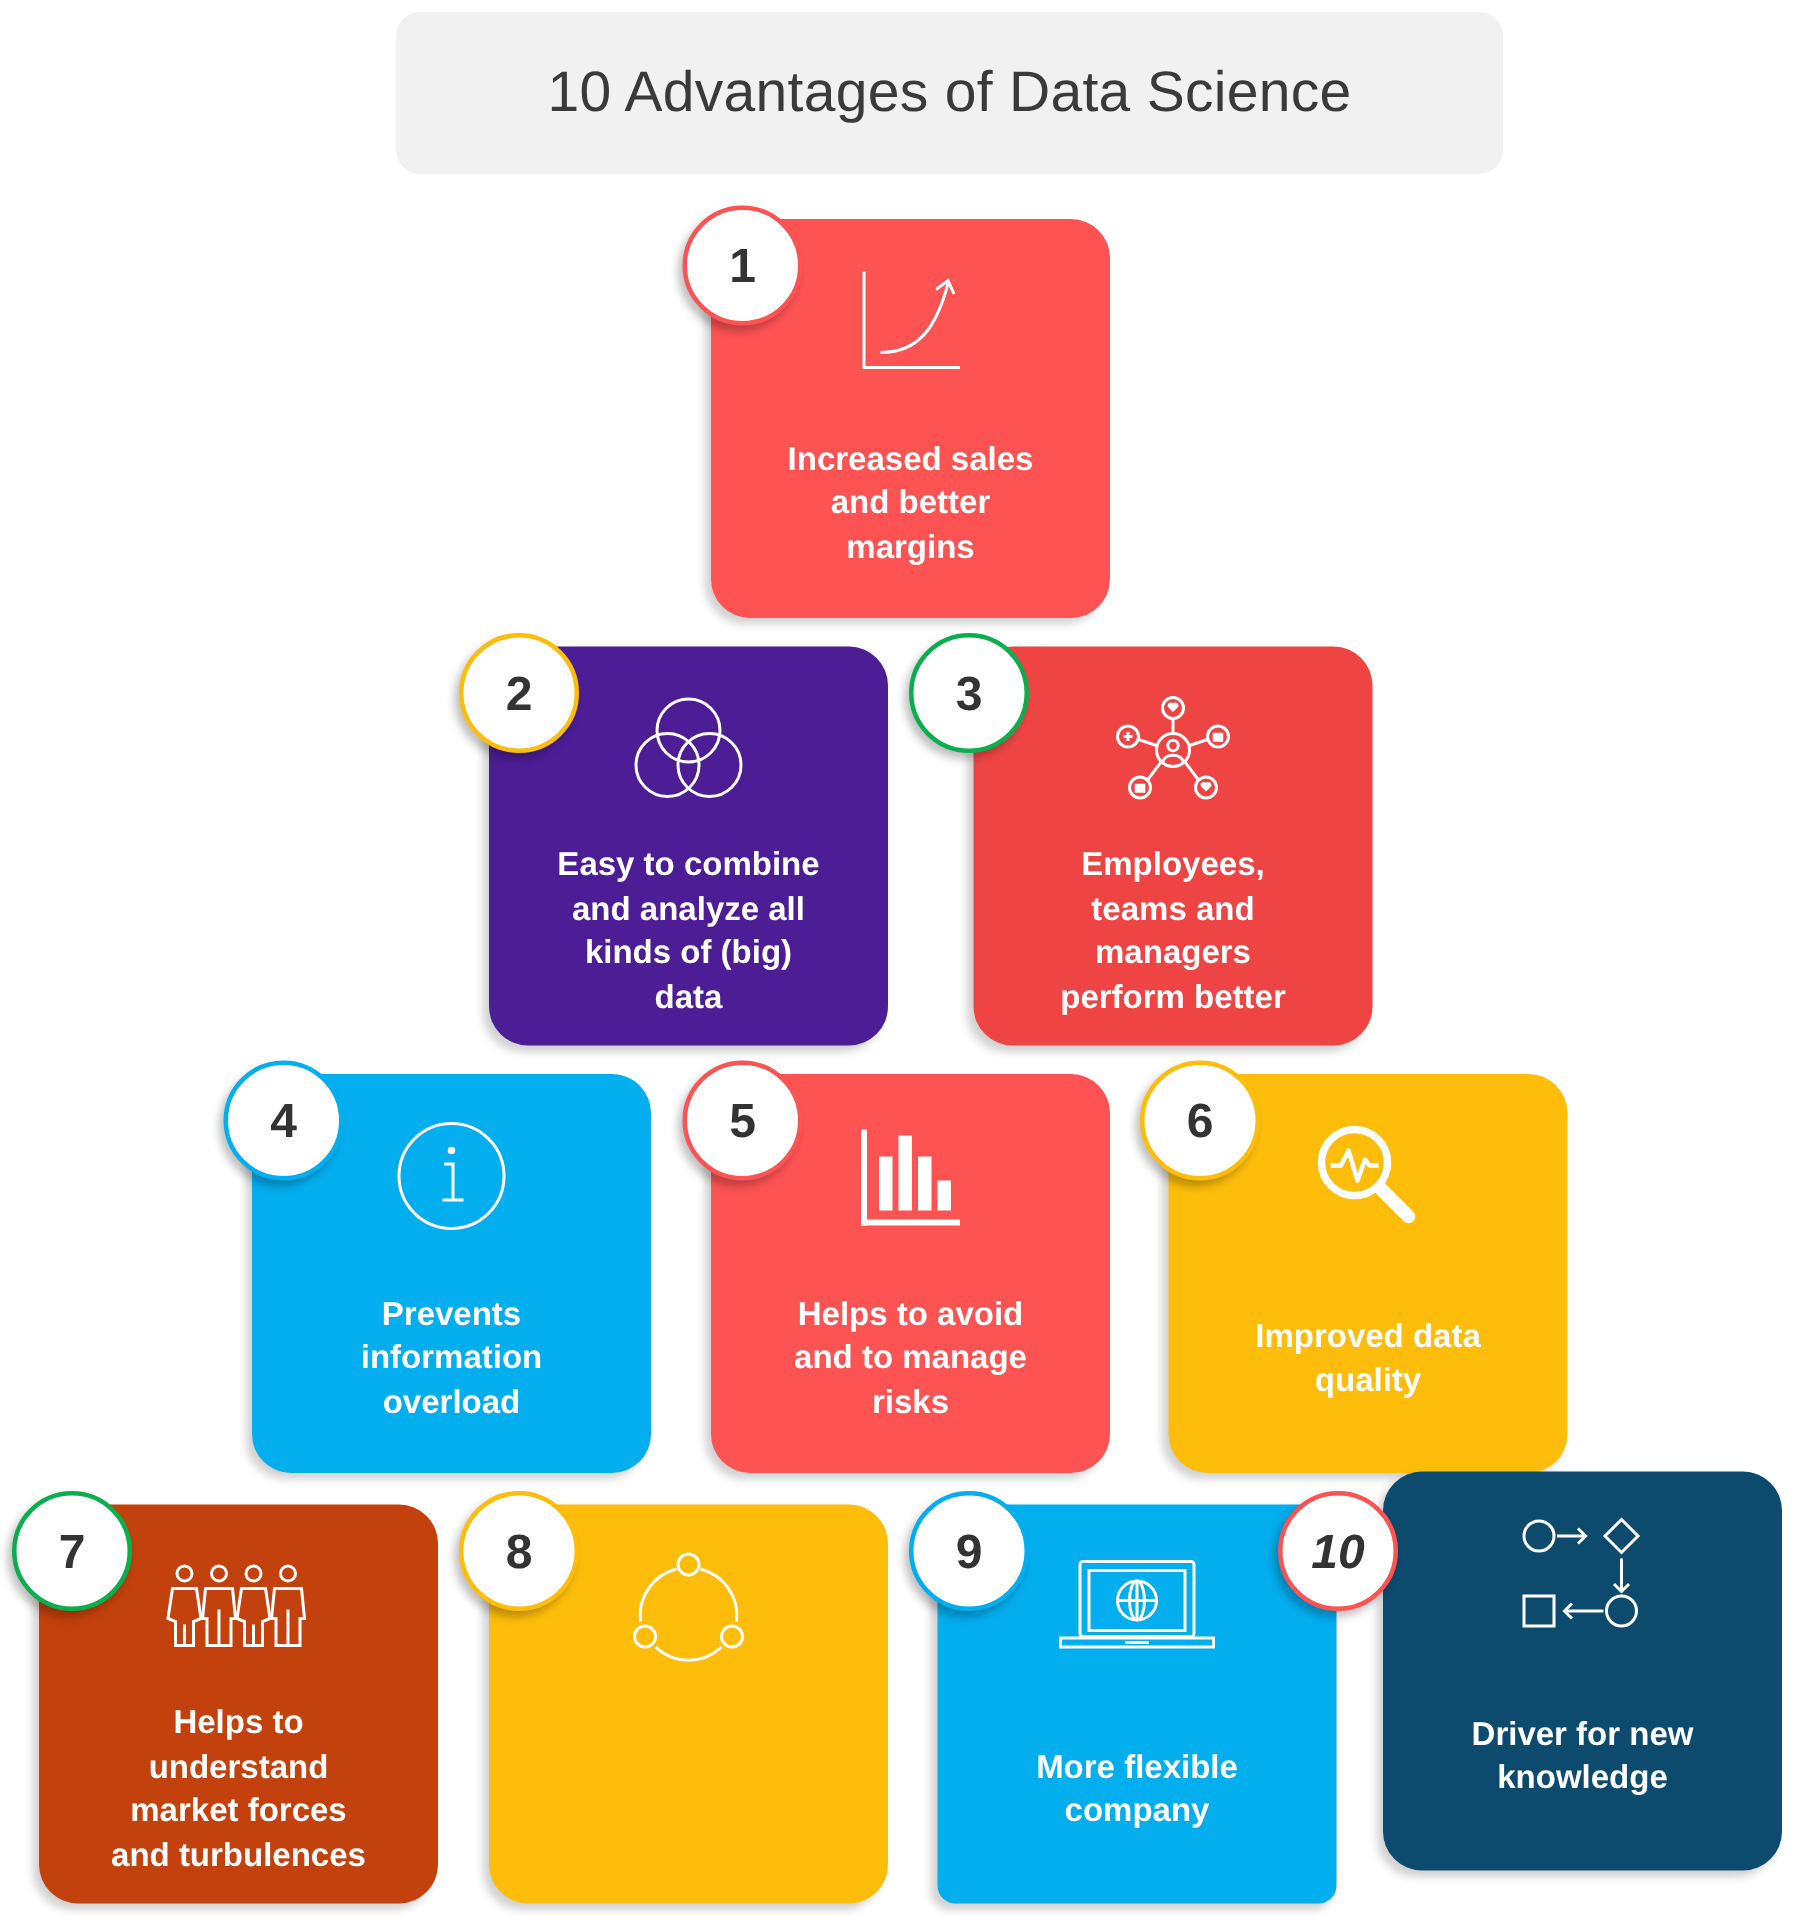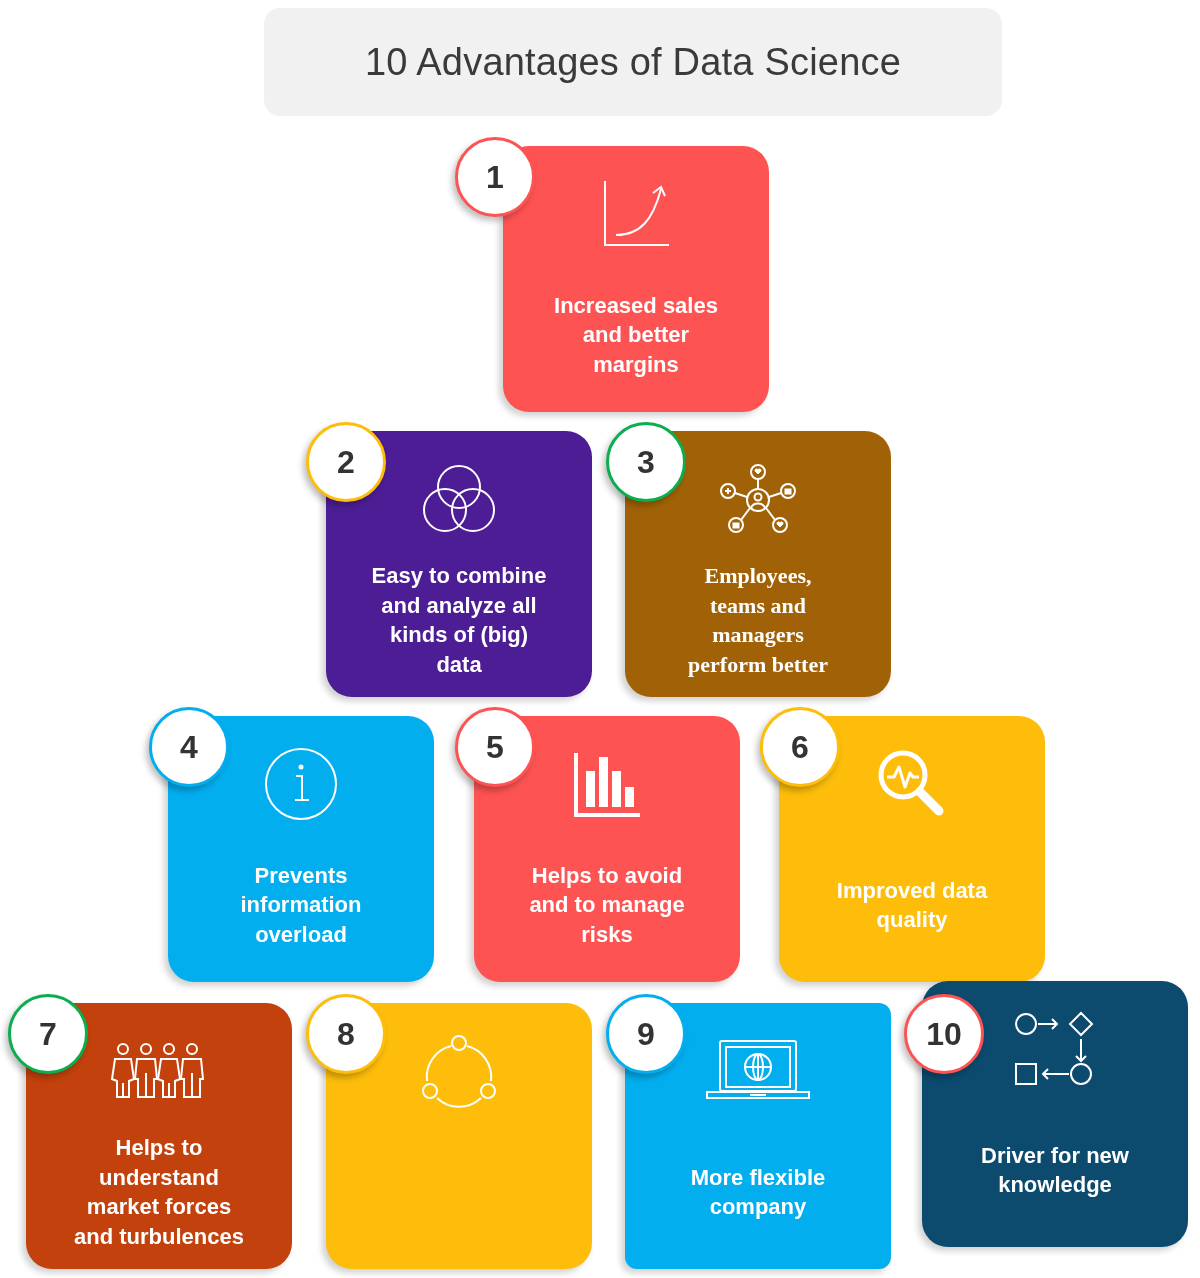--- a/index.html
+++ b/index.html
@@ -18,21 +18,21 @@
            display: flex; align-items: center; justify-content: center; font-weight: 700; font-size: 32px; color: #333; }
   svg { overflow: visible; }
 </style>
 </head>
 <body>
 
 <div class="title-box">
   <h1>10 Advantages of Data Science</h1>
 </div>
 
-<div class="card" style="left:474px; top:146px; background:#fe5353;margin-left:29px;">
+<div class="card" style="left:474px; top:146px; background:#fe5353;">
   <div class="icon">
     <svg width="70" height="70" viewBox="0 0 70 70" fill="none" stroke="#fff" stroke-width="2">
       <polyline points="4,2 4,66 68,66"></polyline>
       <path d="M15,56 C40,56 52,40 60,10"></path>
       <polyline points="52,14 60,8 64,17"></polyline>
     </svg>
   </div>
   <div class="label">Increased sales
 and better
 margins</div>
@@ -47,21 +47,21 @@
       <circle cx="52" cy="45" r="21"></circle>
     </svg>
   </div>
   <div class="label">Easy to combine
 and analyze all
 kinds of (big)
 data</div>
 </div>
 <div class="badge" style="left:306px; top:422px; border-color:#fdbd0a;">2</div>
 
-<div class="card" style="left:625px; top:431px; background:#a16207;font-family:Liberation Serif, serif;">
+<div class="card" style="left:649px; top:431px; background:#ef4444;">
   <div class="icon">
     <svg width="80" height="70" viewBox="0 0 80 70" fill="none" stroke="#fff" stroke-width="2">
       <circle cx="40" cy="36" r="11"></circle>
       <circle cx="40" cy="33" r="3.5"></circle>
       <path d="M33,44 C35,38 45,38 47,44"></path>
       <circle cx="40" cy="8" r="7"></circle>
       <circle cx="10" cy="27" r="7"></circle>
       <circle cx="70" cy="27" r="7"></circle>
       <circle cx="18" cy="61" r="7"></circle>
       <circle cx="62" cy="61" r="7"></circle>
@@ -205,13 +205,13 @@
       <polyline points="61,43 66,48 71,43"></polyline>
       <circle cx="66" cy="61" r="10"></circle>
       <line x1="54" y1="61" x2="28" y2="61"></line>
       <polyline points="33,56 28,61 33,66"></polyline>
       <rect x="1" y="51" width="20" height="20"></rect>
     </svg>
   </div>
   <div class="label">Driver for new
 knowledge</div>
 </div>
-<div class="badge" style="left:904px; top:994px; border-color:#fe5353;">10</div>
+<div class="badge" style="left:852px; top:994px; border-color:#fe5353;font-style:italic;">10</div>
 
 </body></html>

